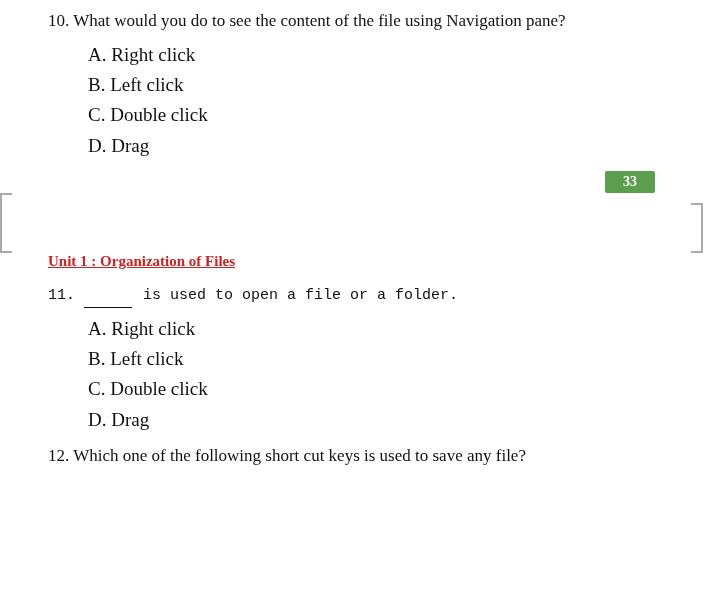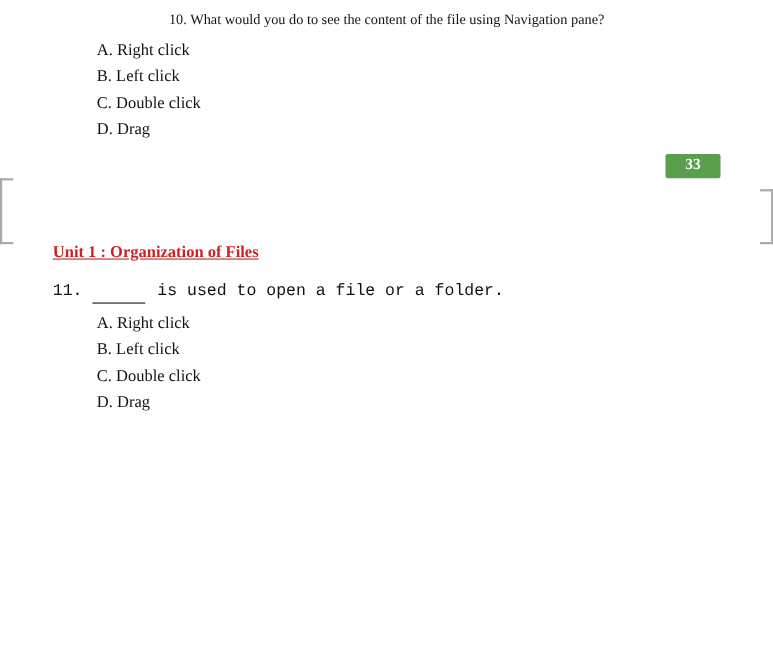--- a/index.html
+++ b/index.html
@@ -19,27 +19,26 @@
     .page-container {
       width: 703px;
       min-height: 589px;
       position: relative;
       padding: 0;
     }
     .top-section {
       padding: 8px 48px 0 48px;
     }
     .question-text {
-      font-size: 13px;
+      font-size: 17px;
       line-height: 1.5;
       margin-bottom: 6px;
-      text-align: center;
     }
     .option {
-      font-size: 15px;
+      font-size: 19px;
       line-height: 1.6;
       margin-left: 40px;
     }
     .page-number-row {
       display: flex;
       justify-content: flex-end;
       padding-right: 48px;
       margin-top: 10px;
       margin-bottom: 0;
     }
@@ -133,15 +132,16 @@
       <span class="blank">&nbsp;</span>
       <span>is used to open a file or a folder.</span>
     </p>
     <div>
       <p class="option">A. Right click</p>
       <p class="option">B.  Left click</p>
       <p class="option">C. Double click</p>
       <p class="option">D. Drag</p>
     </div>
 
+    <p class="question-text" style="margin-top:8px;">12. Which one of the following short cut keys is used to save any file?</p>
   </div>
 
 </div>
 
 </body></html>

